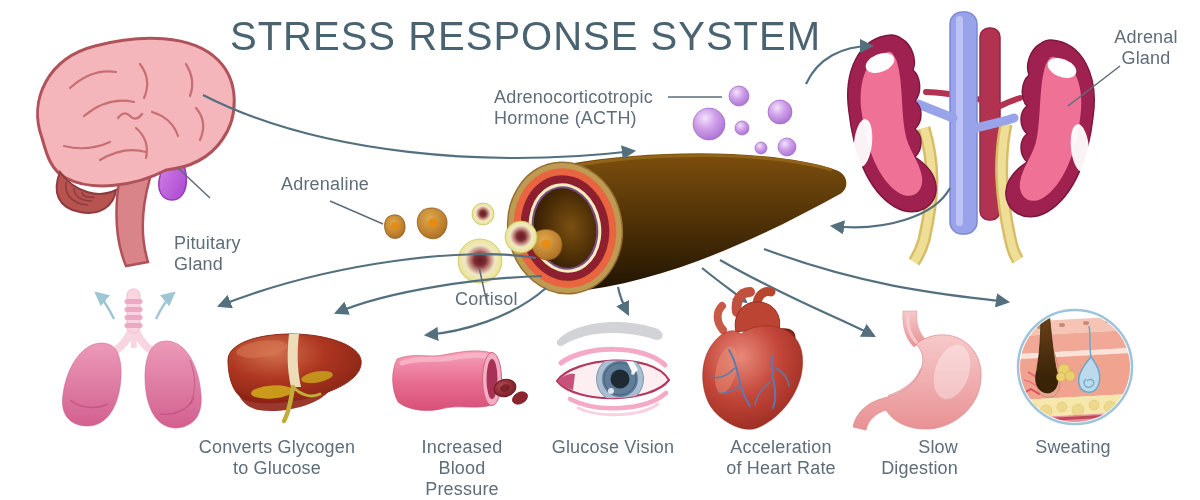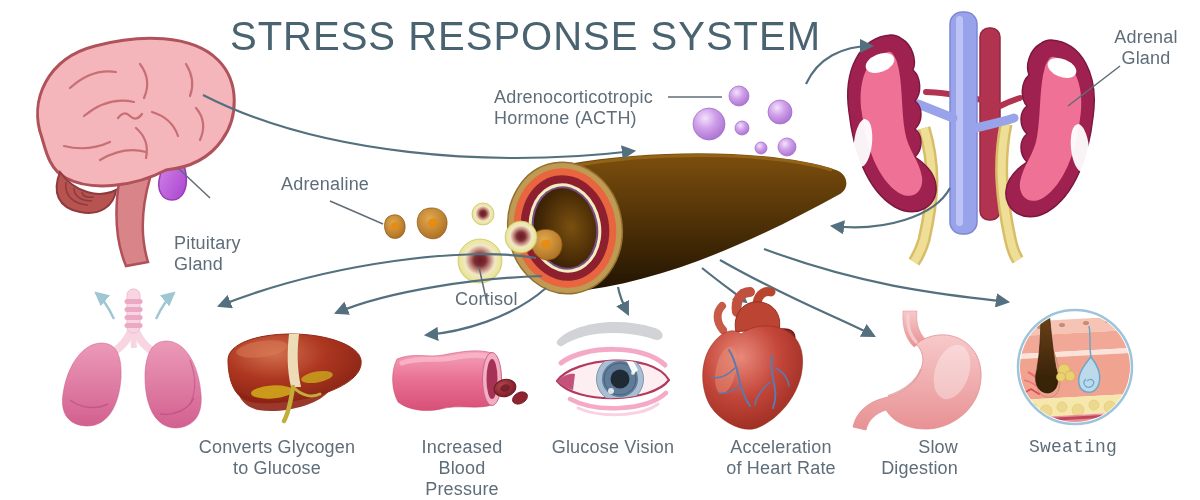--- a/index.html
+++ b/index.html
@@ -341,15 +341,15 @@
 <div class="lbl" style="left:494px;top:87px;width:180px;">Adrenocorticotropic Hormone (ACTH)</div>
 <div class="lbl lbl-right" style="left:1102px;top:27px;width:88px;">Adrenal Gland</div>
 <div class="lbl" style="left:281px;top:174px;width:110px;">Adrenaline</div>
 <div class="lbl" style="left:455px;top:289px;width:90px;">Cortisol</div>
 
 <div class="lbl lbl-center" style="left:195px;top:437px;width:164px;">Converts Glycogen to Glucose</div>
 <div class="lbl lbl-center" style="left:402px;top:437px;width:120px;">Increased Blood Pressure</div>
 <div class="lbl lbl-center" style="left:543px;top:437px;width:140px;">Glucose Vision</div>
 <div class="lbl lbl-center" style="left:697px;top:437px;width:120px;margin-left:24px;">Acceleration of Heart Rate</div>
 <div class="lbl lbl-center" style="left:874px;top:437px;width:84px;text-align:right;">Slow Digestion</div>
-<div class="lbl lbl-center" style="left:1013px;top:437px;width:120px;font-family:Liberation Mono, monospace;">Sweating</div>
+<div class="lbl lbl-center" style="left:1013px;top:437px;width:120px;">Sweating</div>
 
 </div>
 
 </body></html>

